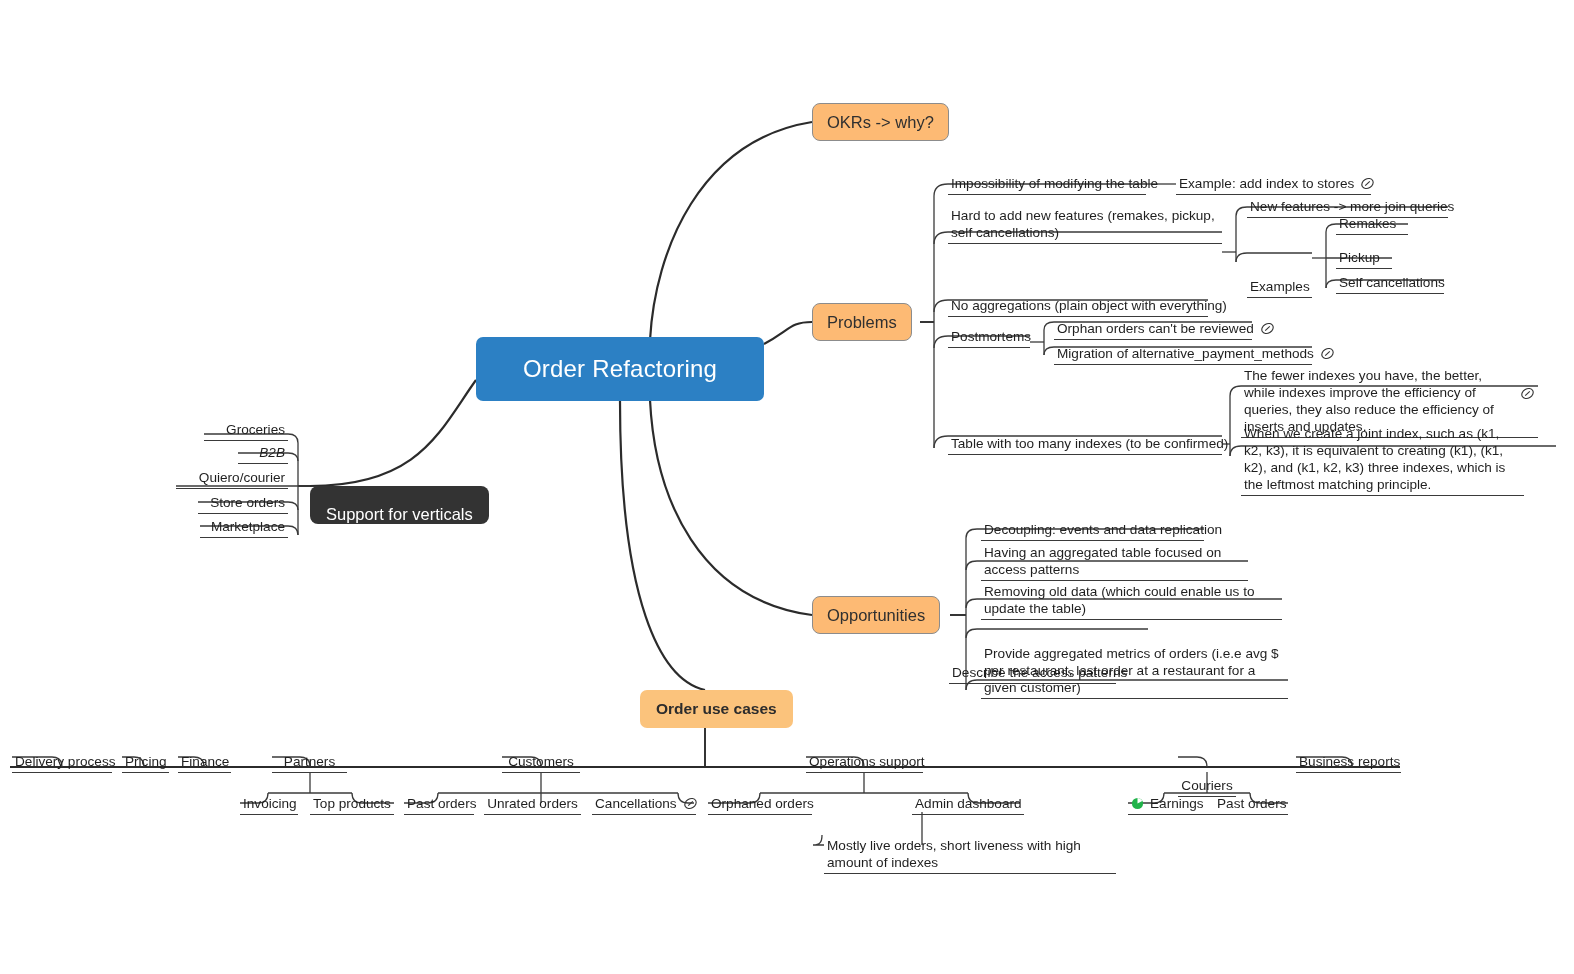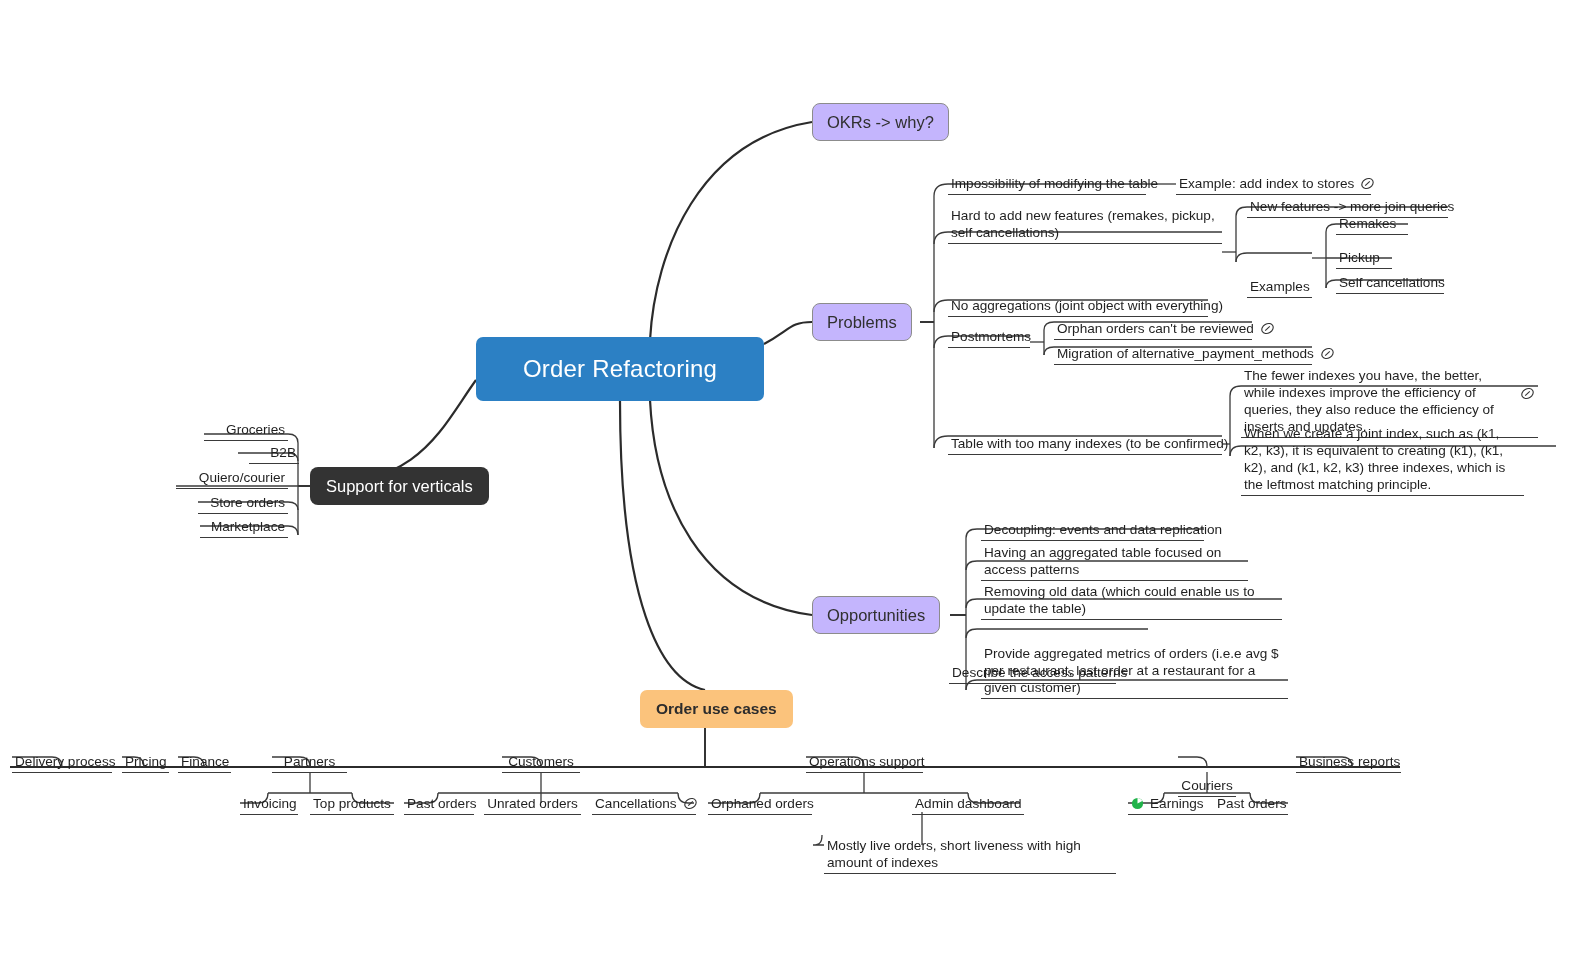--- a/index.html
+++ b/index.html
@@ -18,21 +18,21 @@
 
   
   .root-node{
     left:476px;top:337px;width:288px;height:64px;
     background:#2c80c4;border-radius:7px;
     display:flex;align-items:center;justify-content:center;
     color:#ffffff;font-size:24px;letter-spacing:.2px;
   }
   
   .branch-node{
-    background:#c4b5fd;border:1.3px solid #8c8c8c;border-radius:8px;
+    background:#fdba74;border:1.3px solid #8c8c8c;border-radius:8px;
     display:flex;align-items:center;justify-content:center;
     font-size:16.5px;color:#303030;padding:0 14px;height:38px;
   }
   
   .dark-node{
     background:#333333;border-radius:8px;color:#ffffff;
     display:flex;align-items:center;justify-content:center;
     font-size:16.5px;padding:0 16px;height:38px;
   }
   
@@ -166,21 +166,21 @@
   </div>
 
   <div class="node branch-node" style="left:812px;top:303px;">
     <span>Problems</span>
   </div>
 
   <div class="node branch-node" style="left:812px;top:596px;">
     <span>Opportunities</span>
   </div>
 
-  <div class="node dark-node" style="left:310px;top:467px;">
+  <div class="node dark-node" style="left:310px;top:486px;align-items:flex-end;">
     <span>Support for verticals</span>
   </div>
 
   <div class="node orange-node" style="left:640px;top:690px;">
     <span>Order use cases</span>
   </div>
 
   <div class="leaf" style="left:948px;top:174px;width:198px;">
     <span>Impossibility of modifying the table</span>
   </div>
@@ -217,21 +217,21 @@
 
   <div class="leaf" style="left:1336px;top:248px;width:56px;">
     <span>Pickup</span>
   </div>
 
   <div class="leaf" style="left:1336px;top:273px;width:108px;">
     <span>Self cancellations</span>
   </div>
 
   <div class="leaf" style="left:948px;top:296px;width:260px;">
-    <span>No aggregations (joint object with everything)</span>
+    <span>No aggregations (plain object with everything)</span>
   </div>
 
   <div class="leaf" style="left:948px;top:327px;width:82px;">
     <span>Postmortems</span>
   </div>
 
   <div class="leaf" style="left:1054px;top:319px;width:198px;">
     <div class="leaf-row">
       <span>Orphan orders can't be reviewed</span>
       <span class="link-icon">
@@ -297,21 +297,21 @@
     <span>Describe the access patterns</span>
   </div>
 
   <div class="leaf wrap" style="left:981px;top:644px;width:307px;">
     <span>Provide aggregated metrics of orders (i.e.e avg $ per restaurant, last order at a restaurant for a given customer)</span>
   </div>
 
   <div class="leaf right" style="left:204px;top:420px;width:84px;">
     <span>Groceries</span>
   </div>
-  <div class="leaf right" style="left:249px;top:443px;width:50px;">
+  <div class="leaf right" style="left:238px;top:443px;width:50px;font-style:italic;">
     <span>B2B</span>
   </div>
   <div class="leaf right" style="left:176px;top:468px;width:112px;">
     <span>Quiero/courier</span>
   </div>
   <div class="leaf right" style="left:198px;top:493px;width:90px;">
     <span>Store orders</span>
   </div>
   <div class="leaf right" style="left:200px;top:517px;width:88px;">
     <span>Marketplace</span>

